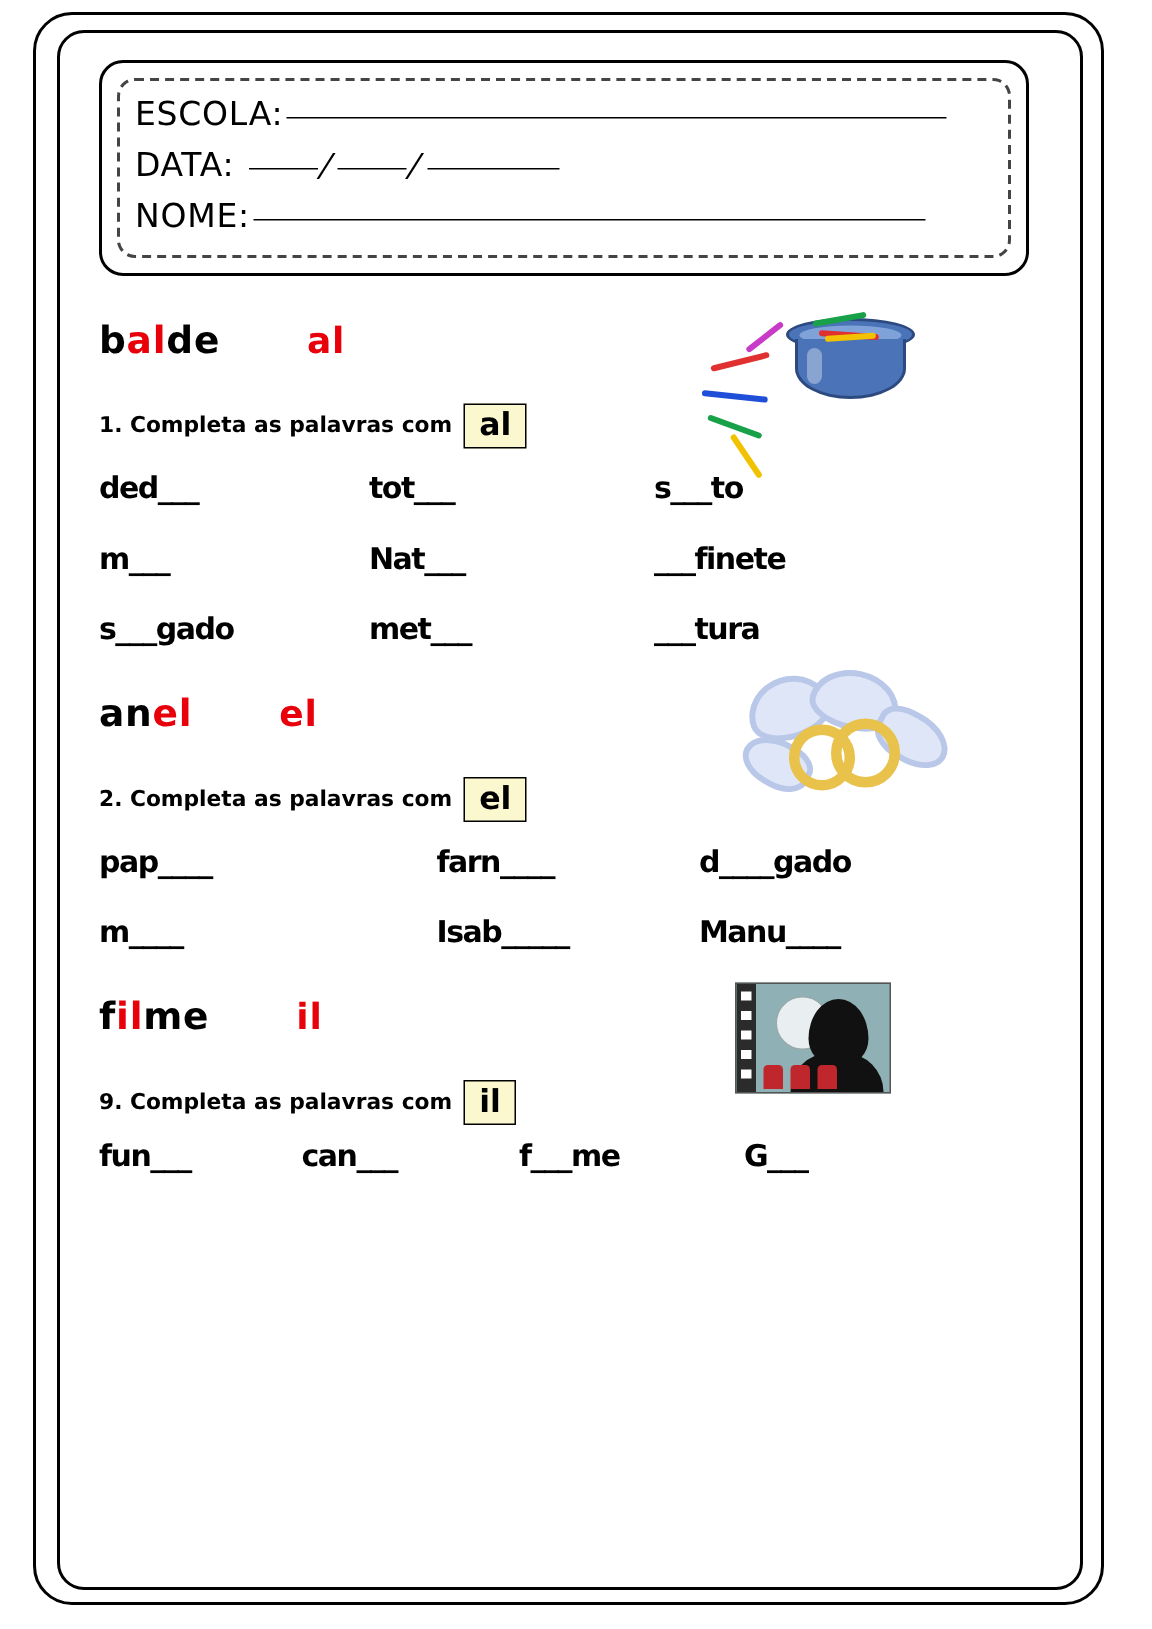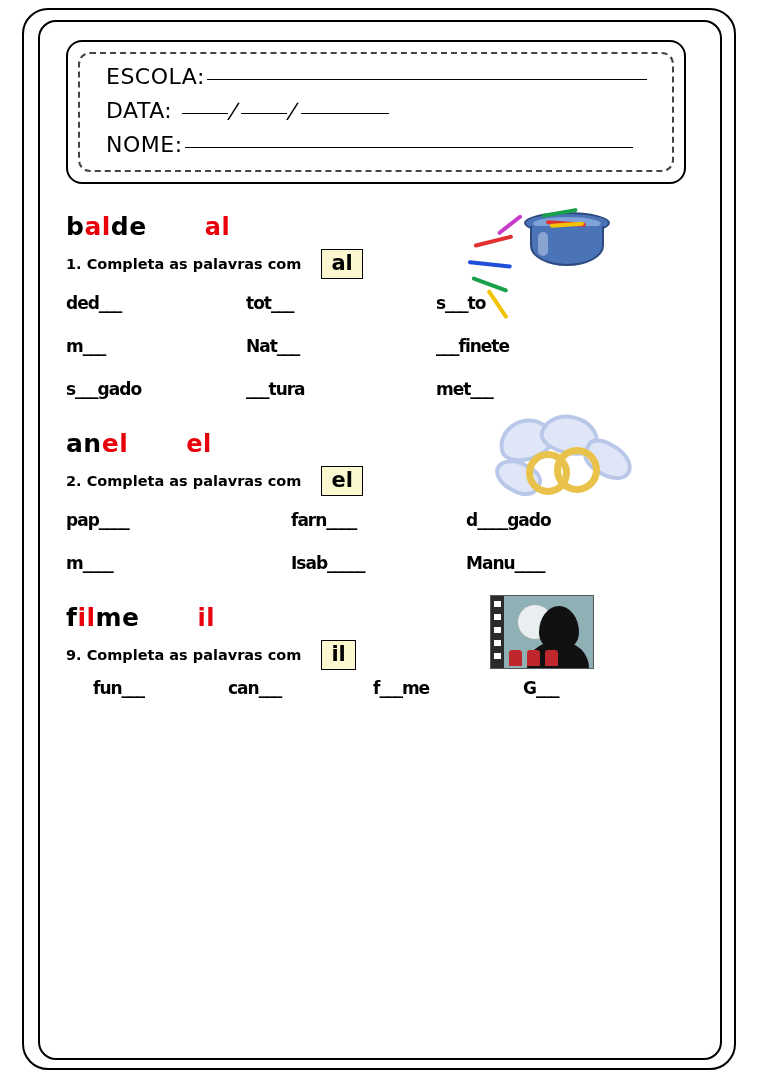--- a/index.html
+++ b/index.html
@@ -56,21 +56,21 @@
     left: 10px;
     top: 10px;
     right: 10px;
     bottom: 10px;
     border: 2px dashed #444;
     border-radius: 12px;
     box-sizing: border-box;
   }
   .header-line {
     position: absolute;
-    left: 38px;
+    left: 22px;
     font-family: "DejaVu Sans", sans-serif;
     font-size: 22px;
     letter-spacing: 0.5px;
     color: #000;
     white-space: nowrap;
   }
   .header-line .rule {
     display: inline-block;
     height: 0;
     border-bottom: 1.6px solid #000;
@@ -109,49 +109,48 @@
     color: #e8000b;
     font-size: 24px;
   }
 
   .instruction {
     font-family: "DejaVu Sans", sans-serif;
     font-size: 14.5px;
     font-weight: 600;
     display: flex;
     align-items: center;
-    gap: 20px;
-    margin-top: 8px;
+    gap: 8px;
+    margin-top: 28px;
   }
   .chip {
     display: inline-block;
     border: 1.6px solid #000;
     background: #fbf8cf;
     padding: 1px 9px 3px 9px;
     font-size: 21px;
     font-weight: 700;
     font-family: "DejaVu Sans", sans-serif;
     line-height: 1.15;
   }
 
   .exercise-grid {
     margin-top: 14px;
     display: grid;
     grid-template-columns: 180px 190px 1fr;
     row-gap: 23px;
     font-family: "DejaVu Sans", sans-serif;
-    font-size: 17px;
+    font-size: 20px;
     font-weight: 600;
     letter-spacing: 0.3px;
   }
   .exercise-grid.inline-row {
     grid-template-columns: 135px 145px 150px 1fr;
     row-gap: 0;
     margin-top: 8px;
-    margin-left: 27px;
   }
   .blank { letter-spacing: -1px; }
 
   
   .img-wrap { position: absolute; }
 
   
   .bucket {
     position: absolute;
     left: 58px;
@@ -321,22 +320,22 @@
       </div>
 
       <div class="exercise-grid">
         <span class="blank">ded___</span>
         <span class="blank">tot___</span>
         <span class="blank">s___to</span>
         <span class="blank">m___</span>
         <span class="blank">Nat___</span>
         <span class="blank">___finete</span>
         <span class="blank">s___gado</span>
+        <span class="blank">met___</span>
         <span class="blank">___tura</span>
-        <span class="blank">met___</span>
       </div>
     </div>
 
     <div class="section" style="margin-top:30px;">
       <div class="word-title">
         <span><span>an</span><span class="hl">el</span><span></span></span>
         <span class="syl">el</span>
       </div>
 
       <div class="img-wrap" style="left:390px; top:-16px; width:210px; height:110px;">

